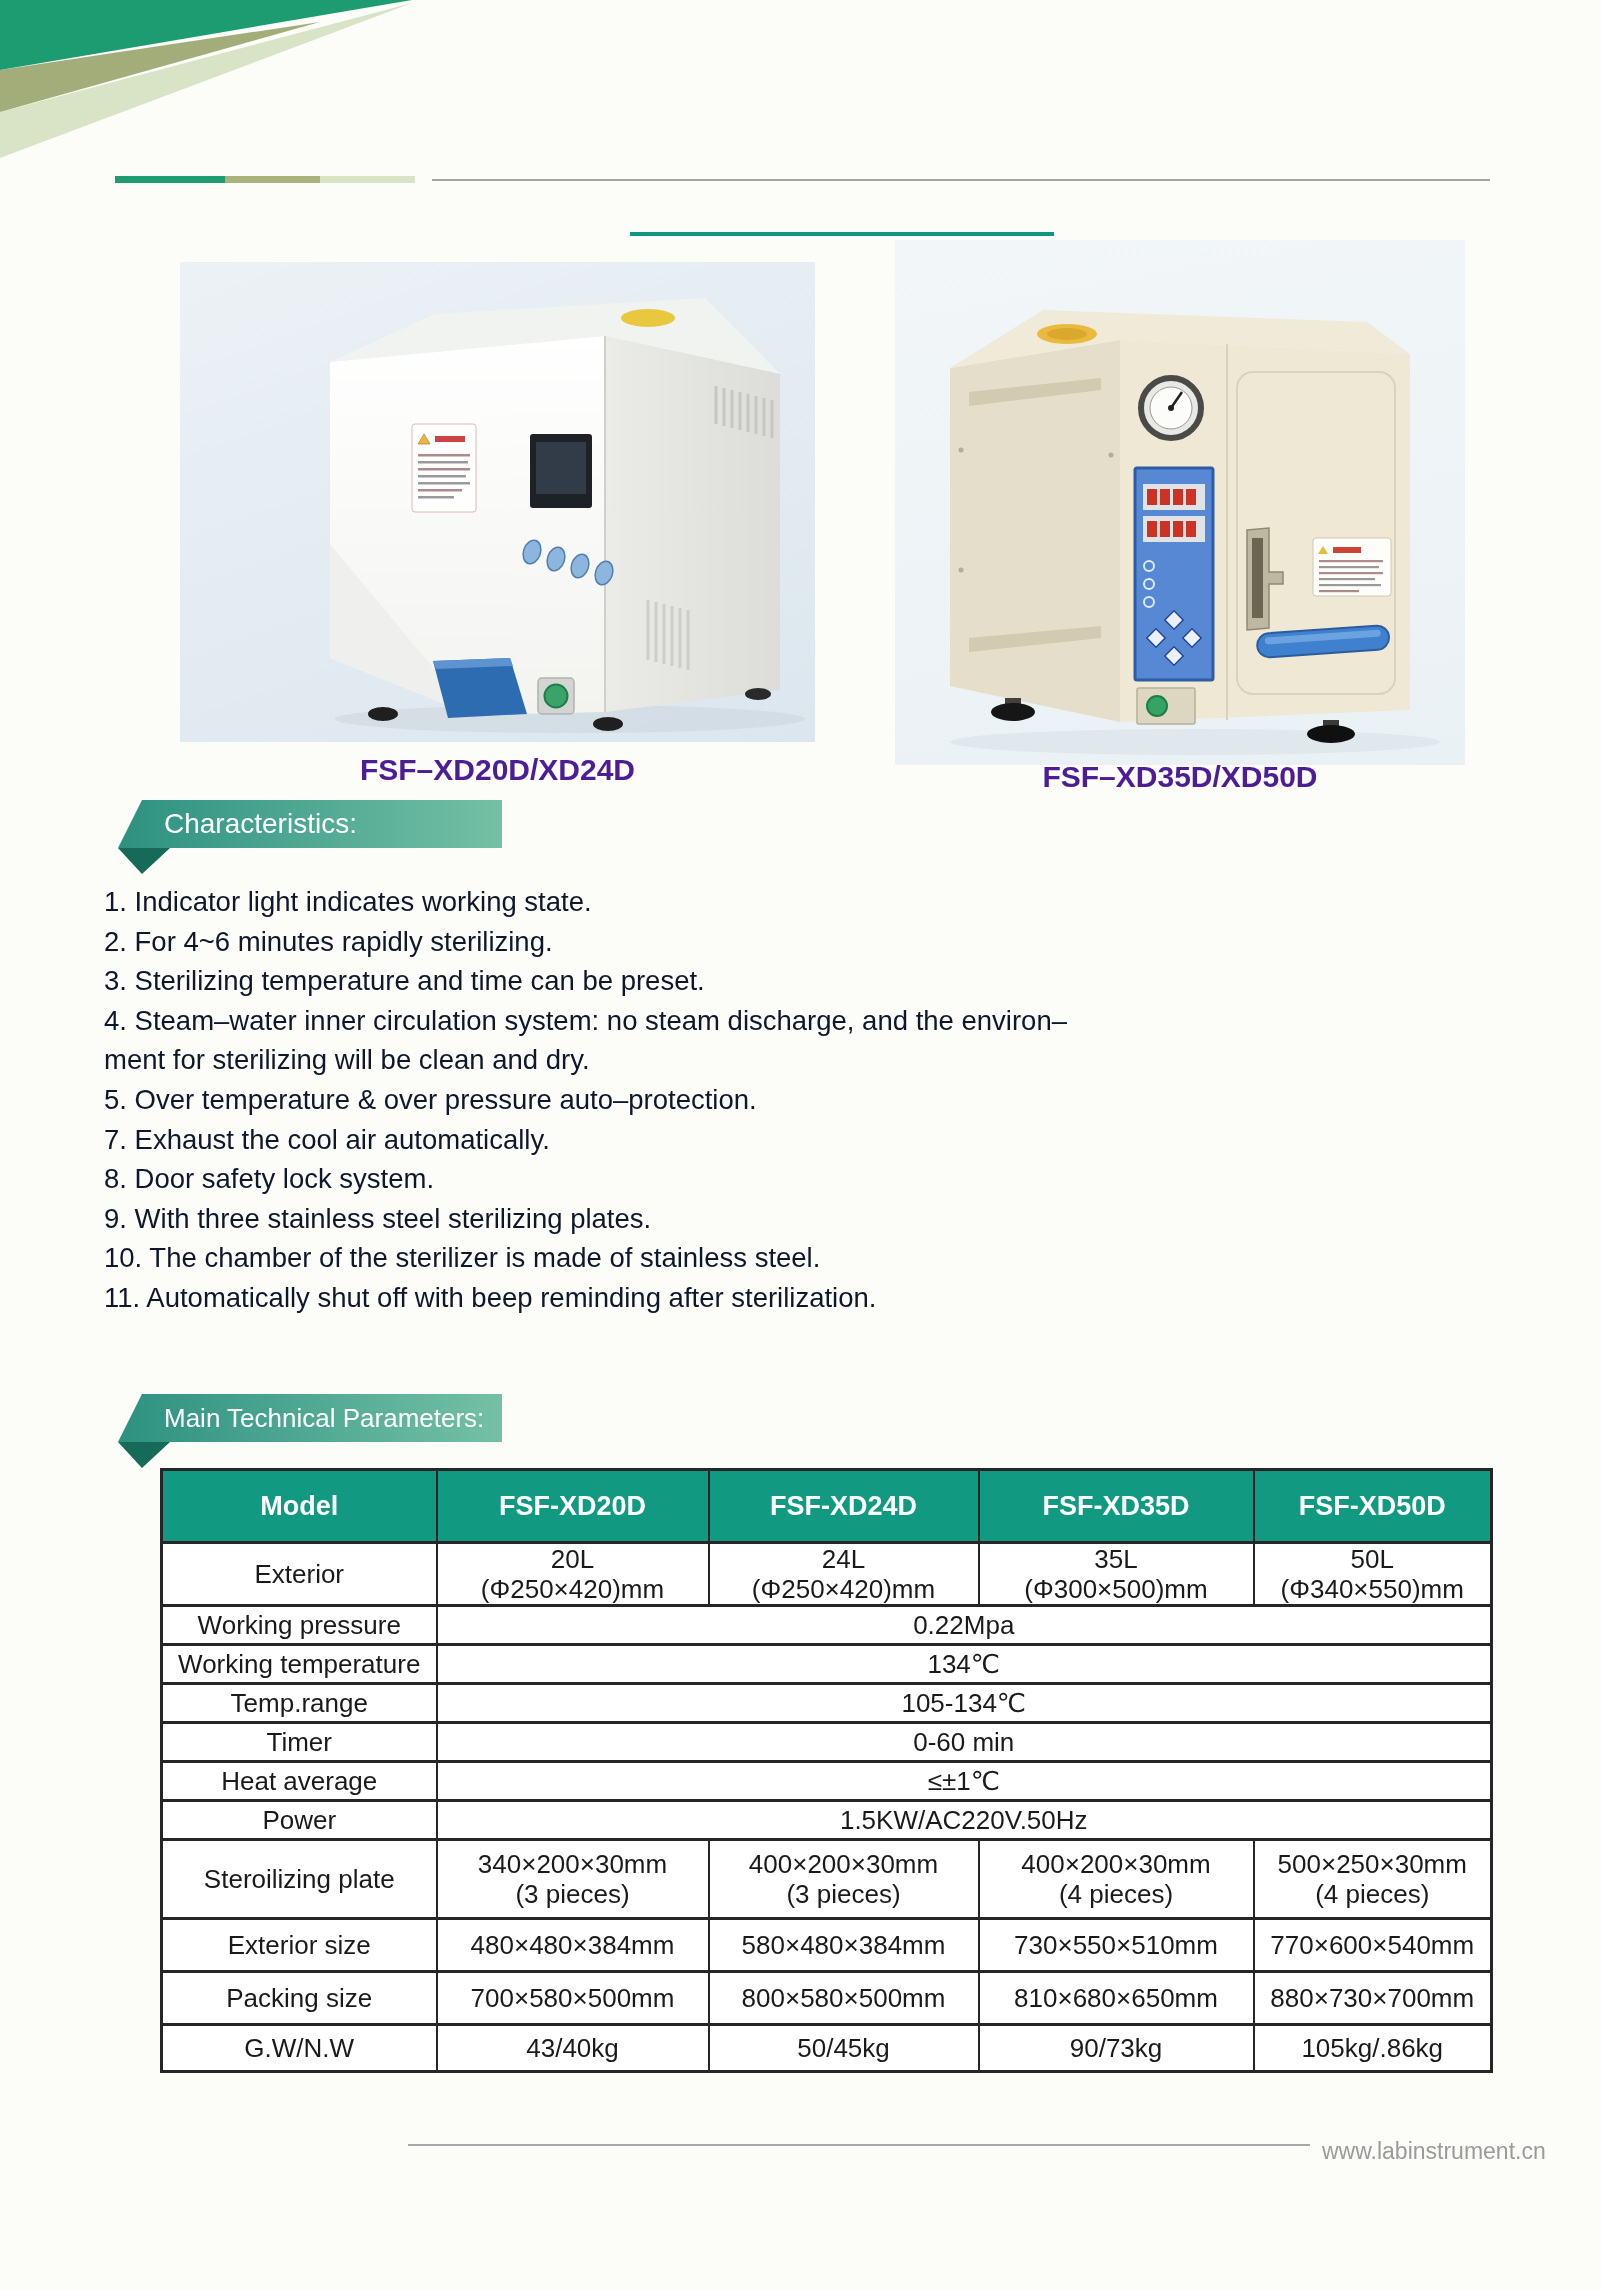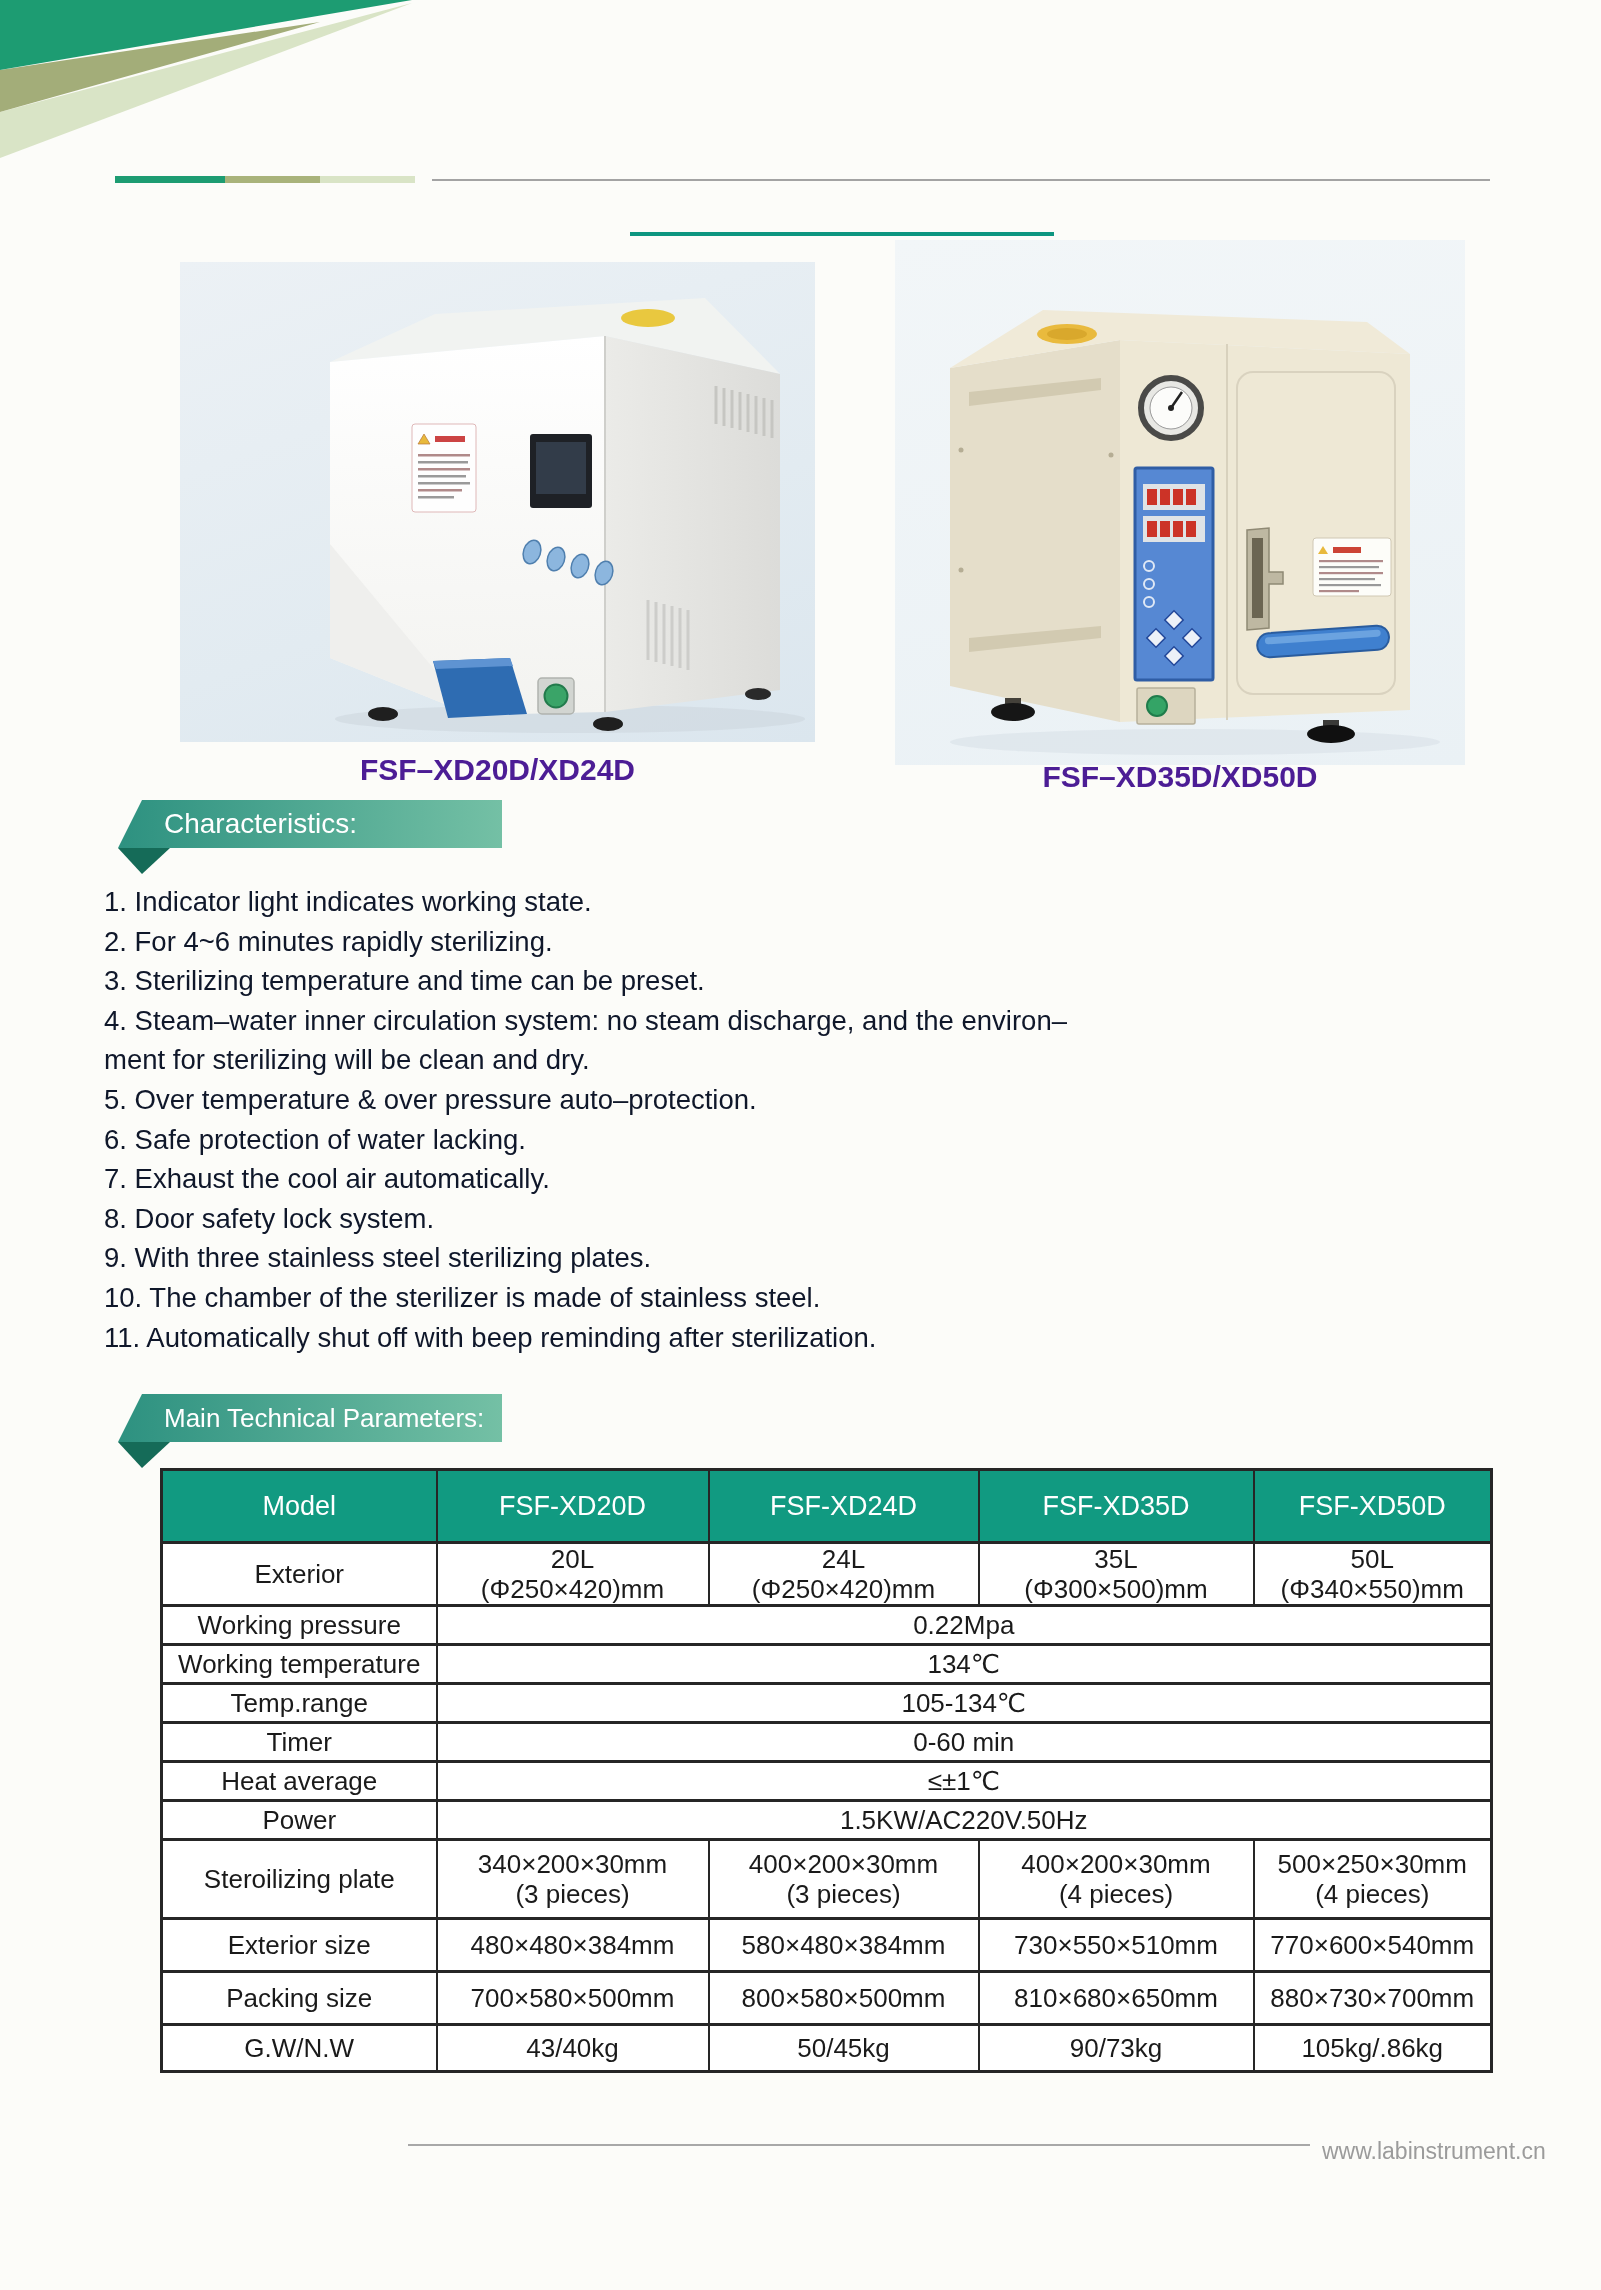--- a/index.html
+++ b/index.html
@@ -49,21 +49,21 @@
   table.params{
     position:absolute;left:160px;top:1468px;
     border-collapse:collapse;table-layout:fixed;background:#ffffff;
     border:3px solid #262626;
   }
   table.params th,table.params td{
     border:2px solid #262626;border-top-width:3px;border-bottom-width:3px;
     text-align:center;vertical-align:middle;
     font-size:26px;color:#1a1a1a;padding:0;overflow:hidden;
   }
-  table.params thead th{background:#119a81;color:#ffffff;font-weight:normal;font-size:27px;}
+  table.params thead th{background:#119a81;color:#ffffff;font-weight:bold;font-size:27px;}
   tr.h-head th{height:70px;}
   tr.h-cap td{height:60px;}
   tr.h-s td{height:36px;}
   tr.h-plate td{height:76px;}
   tr.h-size td{height:50px;}
   tr.h-gw td{height:44px;}
   .cell-2line{line-height:30px;}
 
   
   .footer-rule{position:absolute;left:408px;top:2144px;width:902px;height:2px;background:#a8a8a8;}
@@ -262,21 +262,20 @@
   </svg>
   <div class="ribbon-text ribbon-text-1">Characteristics:</div>
 
   <div class="char-list">
     <div class="char-line">1. Indicator light indicates working state.</div>
     <div class="char-line">2. For 4~6 minutes rapidly sterilizing.</div>
     <div class="char-line">3. Sterilizing temperature and time can be preset.</div>
     <div class="char-line">4. Steam–water inner circulation system: no steam discharge, and the environ–</div>
     <div class="char-line">ment for sterilizing will be clean and dry.</div>
     <div class="char-line">5. Over temperature &amp; over pressure auto–protection.</div>
-    <div class="char-line">6. Safe protection of water lacking.</div>
     <div class="char-line">7. Exhaust the cool air automatically.</div>
     <div class="char-line">8. Door safety lock system.</div>
     <div class="char-line">9. With three stainless steel sterilizing plates.</div>
     <div class="char-line">10. The chamber of the sterilizer is made of stainless steel.</div>
     <div class="char-line">11. Automatically shut off with beep reminding after sterilization.</div>
   </div>
 
   <svg class="ribbon" style="left:108px;top:1390px" viewBox="0 0 400 84">
     <defs>
       <linearGradient id="rg2" x1="0" y1="0" x2="1" y2="0">

